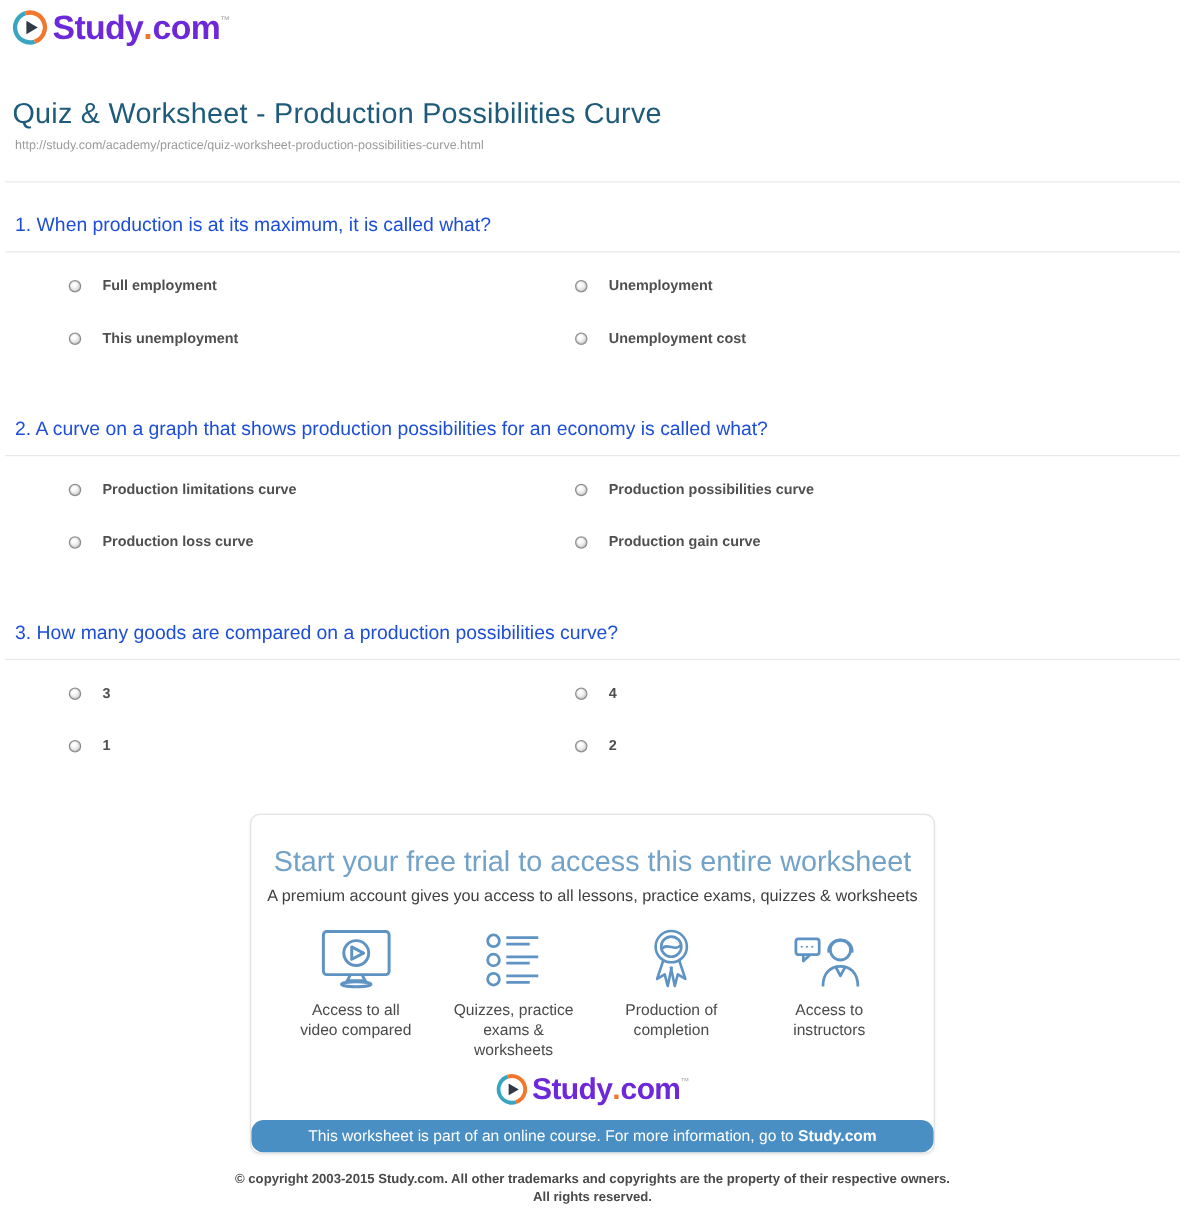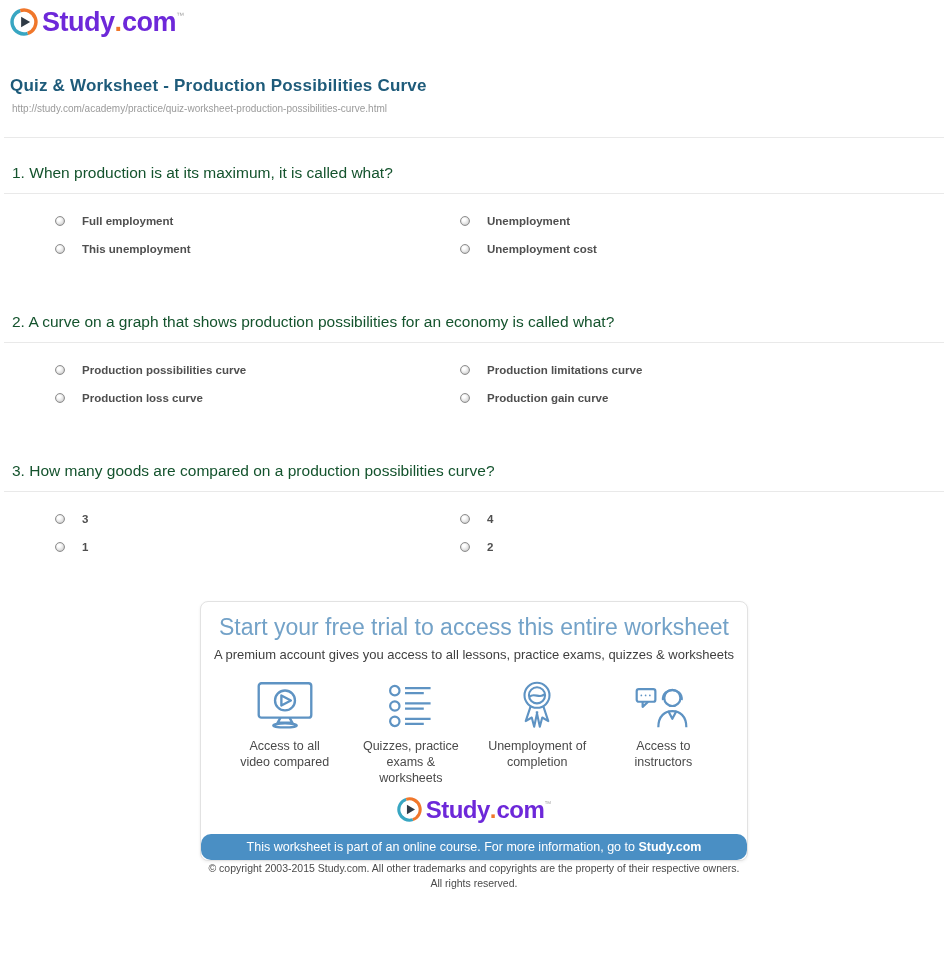--- a/index.html
+++ b/index.html
@@ -21,81 +21,81 @@
   .logo-lg .lt, .logo-lg .ldot { font-size: 27px; }
   .logo-lg .ltm { font-size: 8px; margin-top: 4px; }
   .logo-lg svg { width: 28px; height: 28px; margin-right: 4px; }
   .logo-md .lt, .logo-md .ldot { font-size: 24px; }
   .logo-md .ltm { font-size: 7px; margin-top: 3px; }
   .logo-md svg { width: 25px; height: 25px; margin-right: 4px; }
 
   
   .title {
     margin: 36px 0 0 10px;
-    font-size: 17px; font-weight: bold;
+    font-size: 23px; font-weight: normal;
     color: #1e5b7a; letter-spacing: 0.2px;
   }
   .url { margin: 7px 0 0 12px; font-size: 10px; color: #9b9b9b; }
   hr.divider { border: 0; border-top: 1px solid #e9e9e9; margin: 0 4px; }
   hr.top-divider { margin-top: 23px; }
 
   
   .question .qtext {
     margin: 26px 0 0 12px;
-    font-size: 15.5px; font-weight: normal; color: #14532d;
+    font-size: 15.5px; font-weight: normal; color: #1d4ed8;
   }
   .question.qgap .qtext { margin-top: 58px; }
   .question hr { margin-top: 11px; }
   .opts {
     margin: 21px 0 0 55px;
     display: grid;
     grid-template-columns: 405px auto;
-    row-gap: 16px;
+    row-gap: 30px;
   }
   .opt { display: flex; align-items: center; }
   .radio {
     width: 10px; height: 10px; flex: 0 0 10px;
     border: 1px solid #8f8f8f; border-radius: 50%;
     background: radial-gradient(circle at 35% 30%, #ffffff 20%, #d9d9d9 75%, #b9b9b9 100%);
     box-shadow: inset 0 0 1px rgba(0,0,0,0.35);
   }
   .olabel {
     margin-left: 17px;
     font-size: 11.5px; font-weight: bold; color: #4f4f4f;
   }
 
   
   .cta {
     width: 548px; margin: 48px auto 0 auto;
     border: 1px solid #e2e2e2; border-radius: 8px;
     box-shadow: 0 1px 3px rgba(0,0,0,0.07);
     overflow: hidden; background: #ffffff;
-    padding-top: 12px; text-align: center;
+    padding-top: 24px; text-align: center;
   }
   .cta-heading { font-size: 23px; font-weight: normal; color: #73a2c8; }
   .cta-sub { margin-top: 6px; font-size: 13px; color: #3f3f3f; }
   .features {
     display: flex; justify-content: space-between;
     padding: 0 28px; margin-top: 18px; gap: 15px;
   }
   .feature { width: 126px; }
   .feature .ficon-wrap { height: 50px; display: flex; align-items: flex-end; justify-content: center; }
   .ficon { stroke: #5e93c3; fill: none; stroke-width: 2.6; }
   .flabel { margin-top: 8px; font-size: 12.5px; color: #4a4a4a; line-height: 16px; }
   .cta-logo-row { margin-top: 11px; display: flex; justify-content: center; }
   .cta-banner {
     margin-top: 12px; height: 26px; line-height: 26px;
     background: #4a8fc4; color: #ffffff; font-size: 12.5px; border-radius: 10px;
   }
   .cta-banner b { font-weight: bold; }
 
   
   .footer {
-    text-align: center;
-    font-size: 10.5px; color: #4a4a4a; line-height: 1.45;
+    margin-top: 13px; text-align: center;
+    font-size: 10.5px; color: #4a4a4a; line-height: 1.45; font-weight: bold;
   }
 </style>
 </head>
 <body>
 
 
 
 
 <div class="logo logo-lg">
   <svg viewBox="0 0 34 34">
@@ -141,25 +141,25 @@
   </div>
 </div>
 
 
 <div class="question qgap">
   <h2 class="qtext"><span>2.</span> <span>A curve on a graph that shows production possibilities for an economy is called what?</span></h2>
   <hr class="divider">
   <div class="opts">
     <div class="opt">
       <span class="radio"></span>
+      <span class="olabel">Production limitations curve</span>
+    </div>
+    <div class="opt">
+      <span class="radio"></span>
       <span class="olabel">Production possibilities curve</span>
-    </div>
-    <div class="opt">
-      <span class="radio"></span>
-      <span class="olabel">Production limitations curve</span>
     </div>
     <div class="opt">
       <span class="radio"></span>
       <span class="olabel">Production loss curve</span>
     </div>
     <div class="opt">
       <span class="radio"></span>
       <span class="olabel">Production gain curve</span>
     </div>
   </div>
@@ -225,21 +225,21 @@
     <div class="feature">
       <div class="ficon-wrap">
         <svg class="ficon" width="40" height="50" viewBox="0 0 48 62">
           <circle cx="24" cy="19" r="15.5"></circle>
           <circle cx="24" cy="19" r="10"></circle>
           <path d="M15 21 C19.5 14.5 28.5 24.5 33 17.5"></path>
           <path d="M16 33 L10 51 L17.5 46.5 L20.5 58 L24.5 39" stroke-linejoin="round"></path>
           <path d="M32 33 L38 51 L30.5 46.5 L27.5 58 L23.5 39" stroke-linejoin="round"></path>
         </svg>
       </div>
-      <div class="flabel"><span>Unemployment of</span><br><span>completion</span></div>
+      <div class="flabel"><span>Production of</span><br><span>completion</span></div>
     </div>
 
     <div class="feature">
       <div class="ficon-wrap">
         <svg class="ficon" width="56" height="48" viewBox="0 0 66 54">
           <rect x="2" y="7" width="22" height="15" rx="2.5"></rect>
           <path d="M9 22 L9 28 L15.5 22" stroke-linejoin="round"></path>
           <circle cx="7.5" cy="14.5" r="1" fill="#5e93c3" stroke="none"></circle>
           <circle cx="12.5" cy="14.5" r="1" fill="#5e93c3" stroke="none"></circle>
           <circle cx="17.5" cy="14.5" r="1" fill="#5e93c3" stroke="none"></circle>

